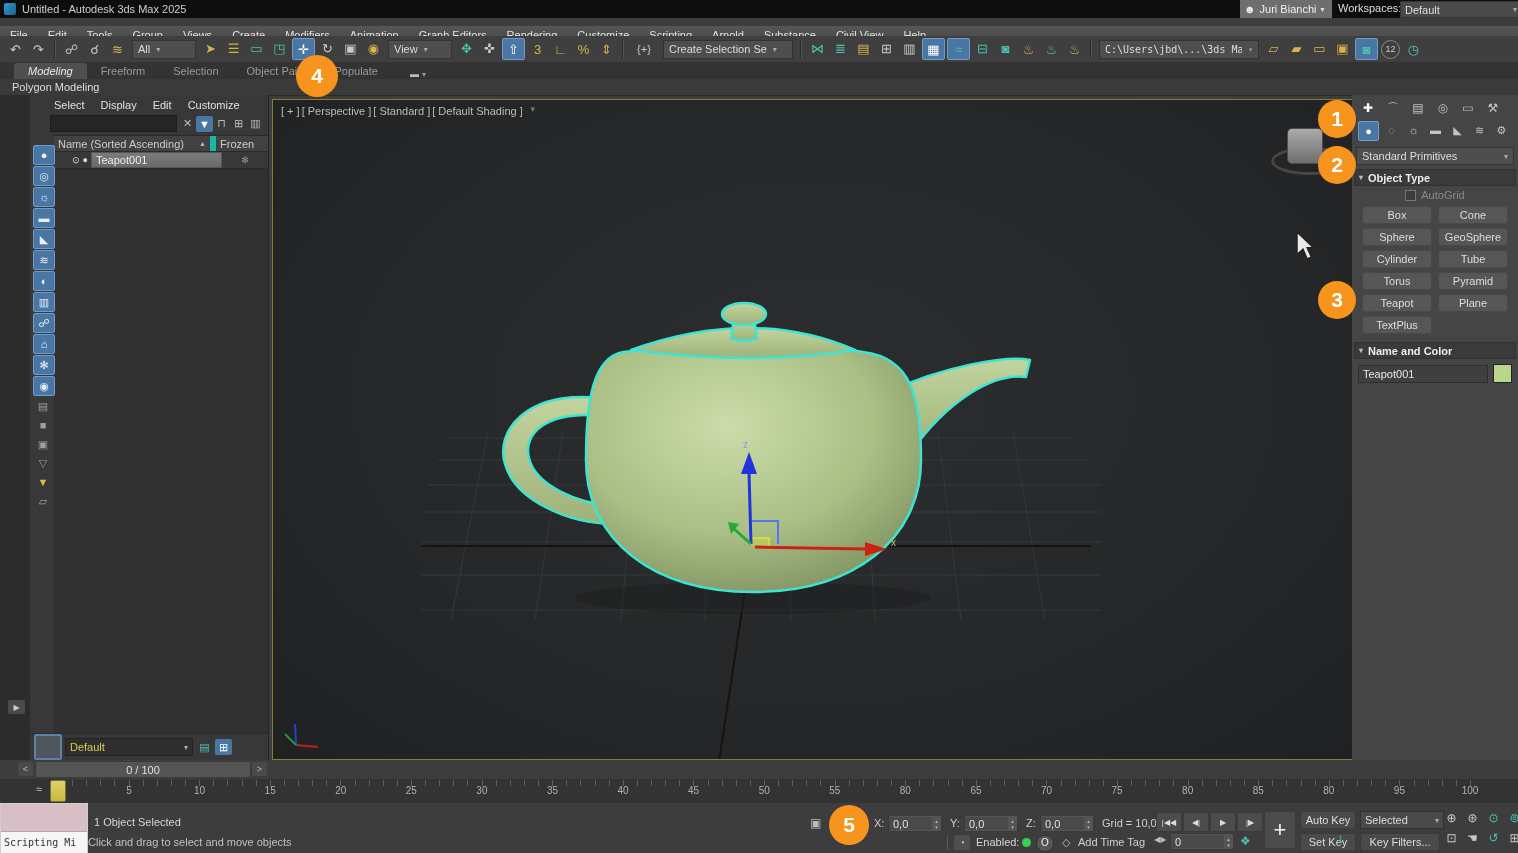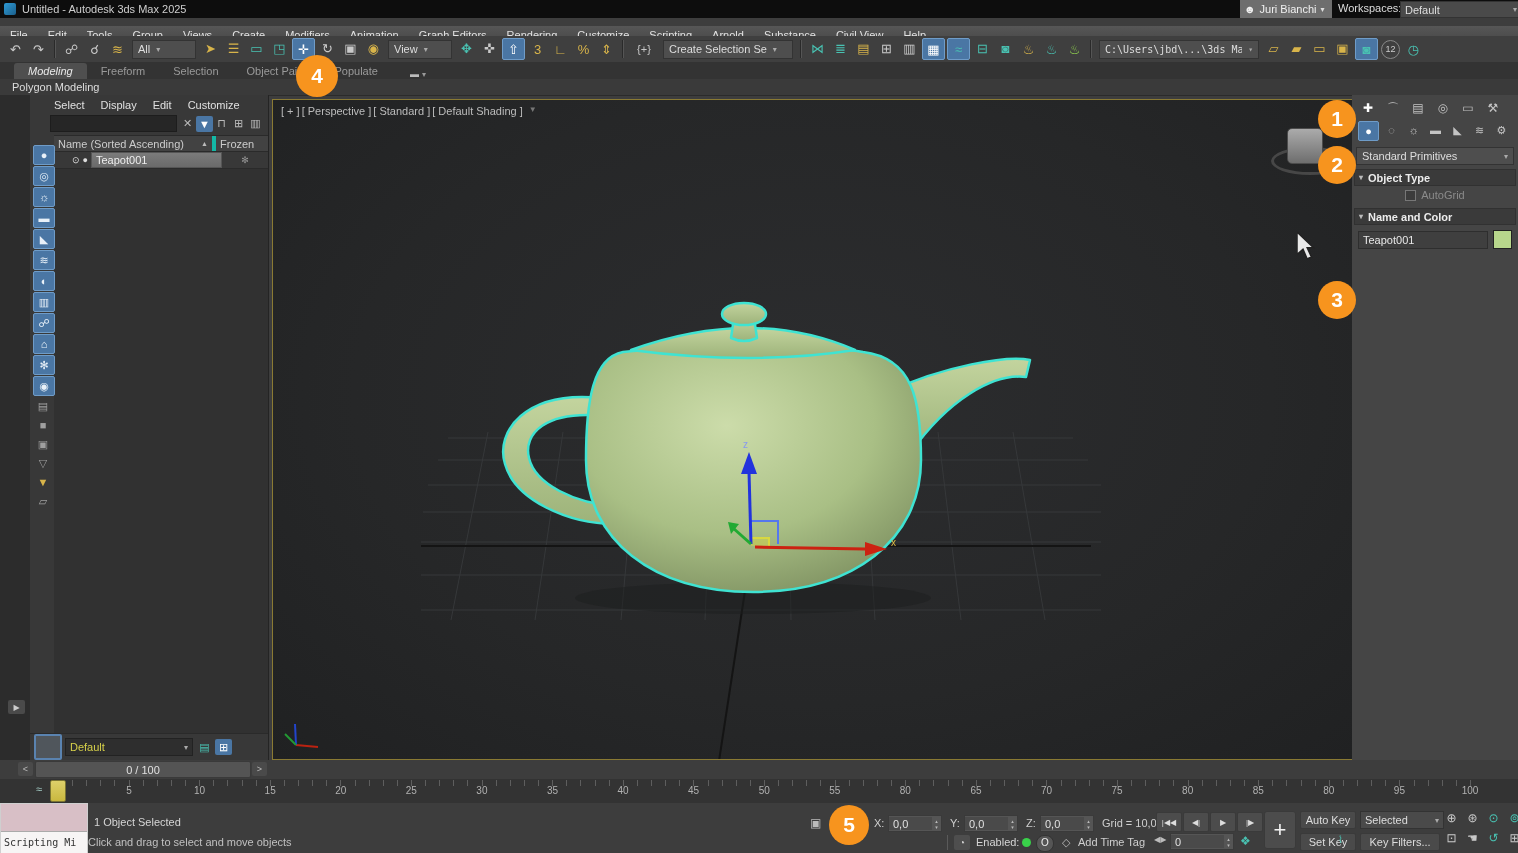--- a/index.html
+++ b/index.html
@@ -36,21 +36,21 @@
   #leftstrip{left:0;top:95px;width:30px;height:665px;background:#2c2c2c;border-right:1px solid #242424;}
   #leftexpand{left:8px;top:700px;width:17px;height:14px;background:#4a4a4a;border-radius:2px;color:#ccc;font-size:8px;display:flex;align-items:center;justify-content:center;}
   #explorer{left:30px;top:95px;width:238px;height:665px;background:#383838;border-right:1px solid #242424;display:flex;flex-direction:column;}
   #exmenus{display:flex;gap:2px;padding:4px 2px 3px 16px;color:#e0e0e0;}
   #exmenus span{padding:0 8px;}
   #exsearchrow{display:flex;align-items:center;padding:1px 4px 3px 20px;gap:2px;}
   #exsearch{flex:1;height:15px;background:#262626;border:1px solid #1d1d1d;}
   .exbtn{width:17px;height:16px;display:flex;align-items:center;justify-content:center;color:#bbb;font-size:11px;border-radius:2px;}
   .exbtn.on{background:#4a76a4;color:#fff;}
   #excols{display:flex;height:15px;background:#424242;border-top:1px solid #2a2a2a;border-bottom:1px solid #2a2a2a;color:#ccc;margin-left:24px;}
-  #excols .c1{flex:1;display:flex;align-items:center;padding-left:4px;border-right:4px solid #14b8a6;text-align:right;}
+  #excols .c1{flex:1;display:flex;align-items:center;padding-left:4px;border-right:6px solid #14b8a6;text-align:right;}
   #excols .c1 .sort{margin-left:auto;padding-right:4px;font-size:7px;color:#bbb;}
   #excols .c2{width:48px;display:flex;align-items:center;padding-left:4px;}
   #exrow{display:flex;height:16px;align-items:center;margin-left:24px;color:#eee;}
   #exrow .icons{width:34px;display:flex;justify-content:flex-end;gap:3px;padding-right:3px;color:#ddd;font-size:9px;}
   #exrow .name{flex:1;background:linear-gradient(#7b7b7b,#6a6a6a);height:14px;display:flex;align-items:center;padding-left:4px;border:1px solid #555;}
   #exrow .frz{width:46px;text-align:center;color:#999;font-size:9px;}
   #exbody{flex:1;background:#313131;margin-left:24px;border-top:1px solid #2a2a2a;}
   #filterstrip{position:absolute;left:33px;top:145px;width:22px;display:flex;flex-direction:column;gap:1px;}
   .fbx{width:20px;height:18px;display:flex;align-items:center;justify-content:center;font-size:11px;color:#9f9f9f;border-radius:2px;}
   .fbx.on{background:#4a76a4;border:1px solid #6f9cc8;color:#e8f0f8;}
@@ -439,20 +439,33 @@
     <span class="arr">▾</span>
   </div>
   <div class="rollout">
     <span class="ra">▾</span>
     <span>Object Type</span>
   </div>
   <div id="autogrid">
     <span class="cb"></span>
     <span>AutoGrid</span>
   </div>
+  <div id="otgrid">
+      <div class="obtn">Box</div>
+      <div class="obtn">Cone</div>
+      <div class="obtn">Sphere</div>
+      <div class="obtn">GeoSphere</div>
+      <div class="obtn">Cylinder</div>
+      <div class="obtn">Tube</div>
+      <div class="obtn">Torus</div>
+      <div class="obtn">Pyramid</div>
+      <div class="obtn">Teapot</div>
+      <div class="obtn">Plane</div>
+      <div class="obtn">TextPlus</div>
+    </div>
   <div class="rollout">
     <span class="ra">▾</span>
     <span>Name and Color</span>
   </div>
   <div id="namerow">
     <div id="namefield">Teapot001</div>
     <div id="colorsw" style="background: rgb(184, 215, 140);"></div>
   </div>
 </div>
 

